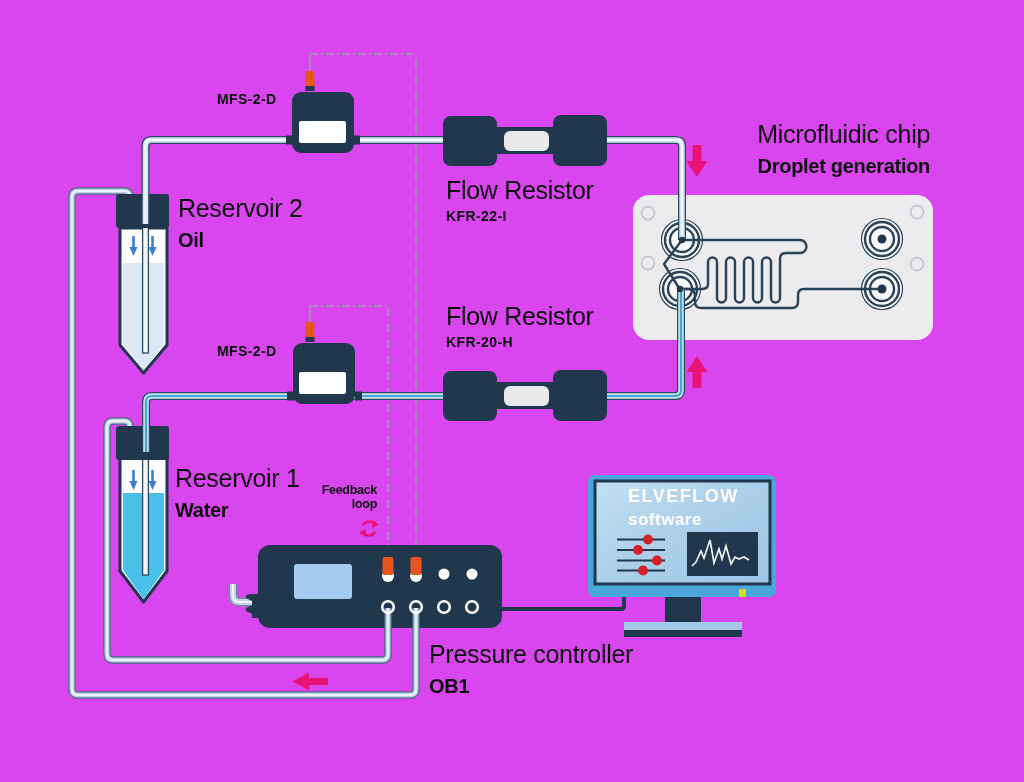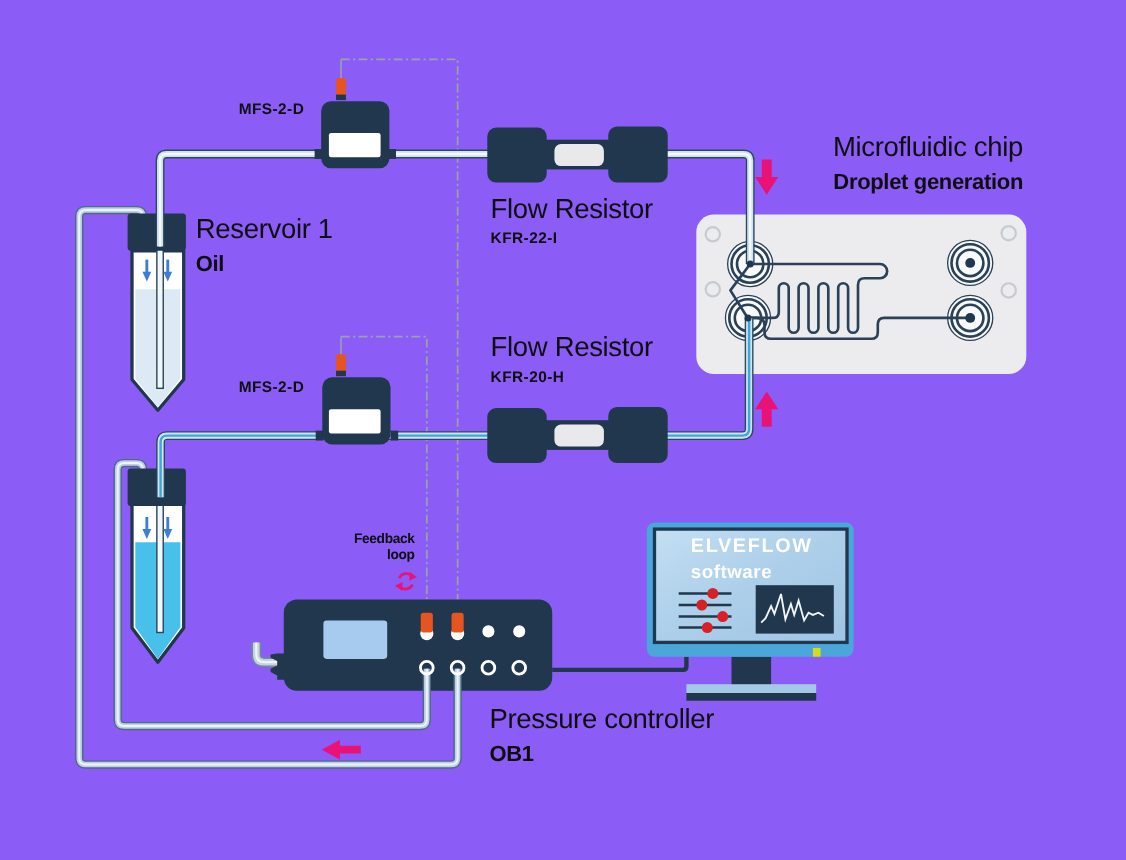--- a/index.html
+++ b/index.html
@@ -1,16 +1,16 @@
 <!DOCTYPE html>
 <html><head>
 <meta charset="utf-8">
 <style>
   html,body{margin:0;padding:0;background:#fff;}
-  .stage{position:relative;width:1024px;height:782px;background:#8b5cf6;overflow:hidden;
+  .stage{position:relative;width:1024px;height:782px;background:#d946ef;overflow:hidden;
          font-family:"Liberation Sans", sans-serif;color:#0e0e0e;}
   .stage svg{position:absolute;left:0;top:0;}
   .lbl{position:absolute;line-height:1.12;letter-spacing:-0.3px;white-space:nowrap;}
   .t19{font-size:25px;}
   .t20b{font-size:20px;font-weight:bold;}
   .t14b{font-size:14px;font-weight:bold;letter-spacing:0.4px;}
   .t12b{font-size:12.5px;font-weight:bold;line-height:1.15;}
   .right{text-align:right;}
   .mon-text{position:absolute;left:596px;top:486px;width:177px;color:#fff;padding-left:32px;}
   .mon-brand{font-size:18px;font-weight:bold;letter-spacing:1.5px;}
@@ -230,22 +230,26 @@
     <path d="M 375 531.5 A 6.8 6.8 0 0 1 363.5 533"></path>
     <path d="M 372.5 520 L 379 524.5 L 372 528 Z" fill="#e91378" stroke="none"></path>
     <path d="M 365.5 537 L 359 532.5 L 366 529 Z" fill="#e91378" stroke="none"></path>
   </g>
 </svg>
 
 <div class="lbl t14b" style="left:217px;top:92px;">MFS-2-D</div>
 <div class="lbl t14b" style="left:217px;top:344px;">MFS-2-D</div>
 
 <div class="lbl" style="left:178px;top:194px;">
+  <div class="t19">Reservoir 2</div>
+  <div class="t20b gap2">Oil</div>
+</div>
+<div class="lbl" style="left:175px;top:464px;">
   <div class="t19">Reservoir 1</div>
-  <div class="t20b gap2">Oil</div>
+  <div class="t20b gap2">Water</div>
 </div>
 
 <div class="lbl" style="left:446px;top:176px;">
   <div class="t19">Flow Resistor</div>
   <div class="t14b gap4">KFR-22-I</div>
 </div>
 <div class="lbl" style="left:446px;top:302px;">
   <div class="t19">Flow Resistor</div>
   <div class="t14b gap4">KFR-20-H</div>
 </div>
@@ -253,21 +257,21 @@
 <div class="lbl right" style="right:94px;top:120px;">
   <div class="t19">Microfluidic chip</div>
   <div class="t20b gap2">Droplet generation</div>
 </div>
 
 <div class="lbl right t12b" style="right:647px;top:483px;">
   <div>Feedback</div>
   <div>loop</div>
 </div>
 
-<div class="lbl" style="left:445px;top:640px;">
+<div class="lbl" style="left:429px;top:640px;">
   <div class="t19">Pressure controller</div>
   <div class="t20b gap2">OB1</div>
 </div>
 
 <div class="mon-text">
   <div class="mon-brand">ELVEFLOW</div>
   <div class="mon-sub">software</div>
 </div>
 
 </div>

